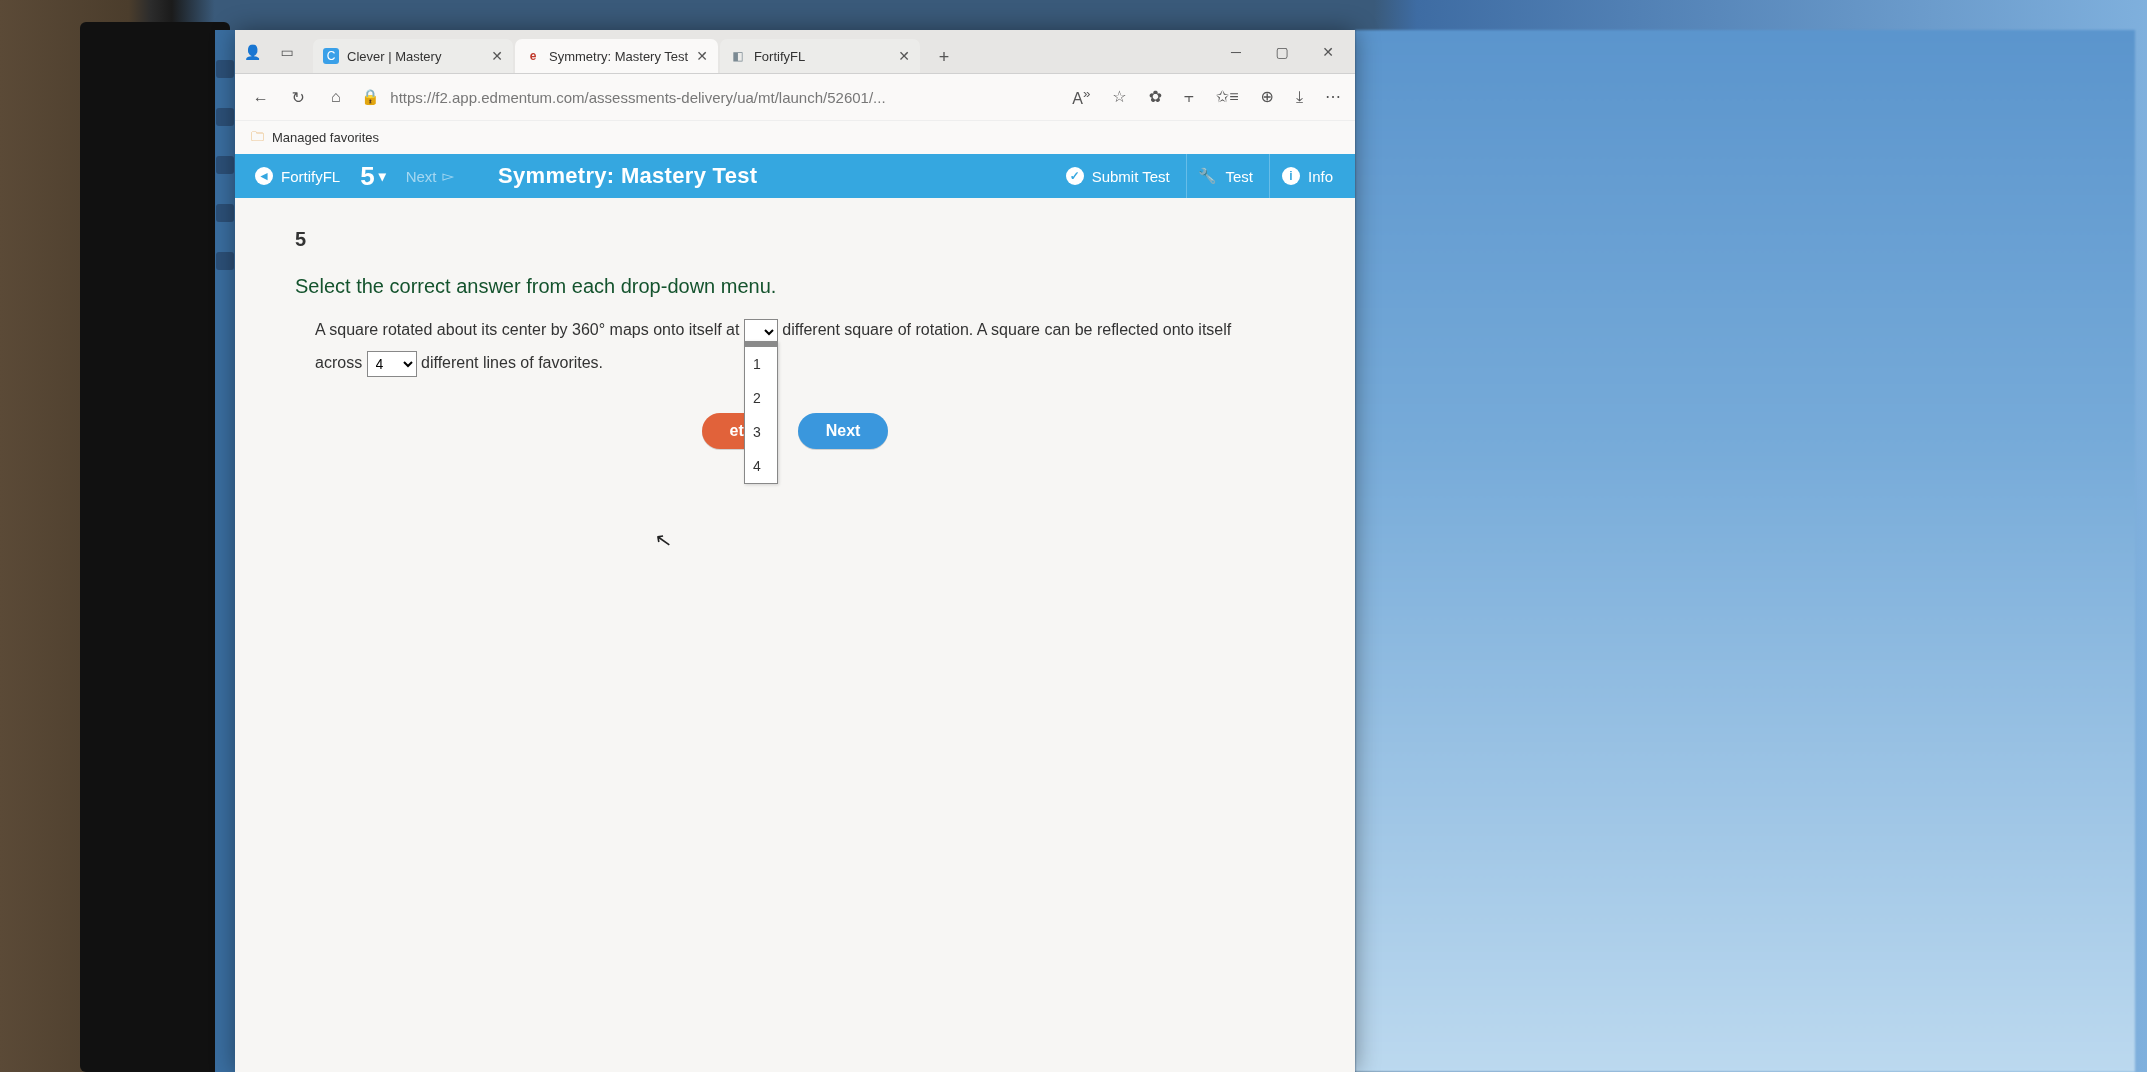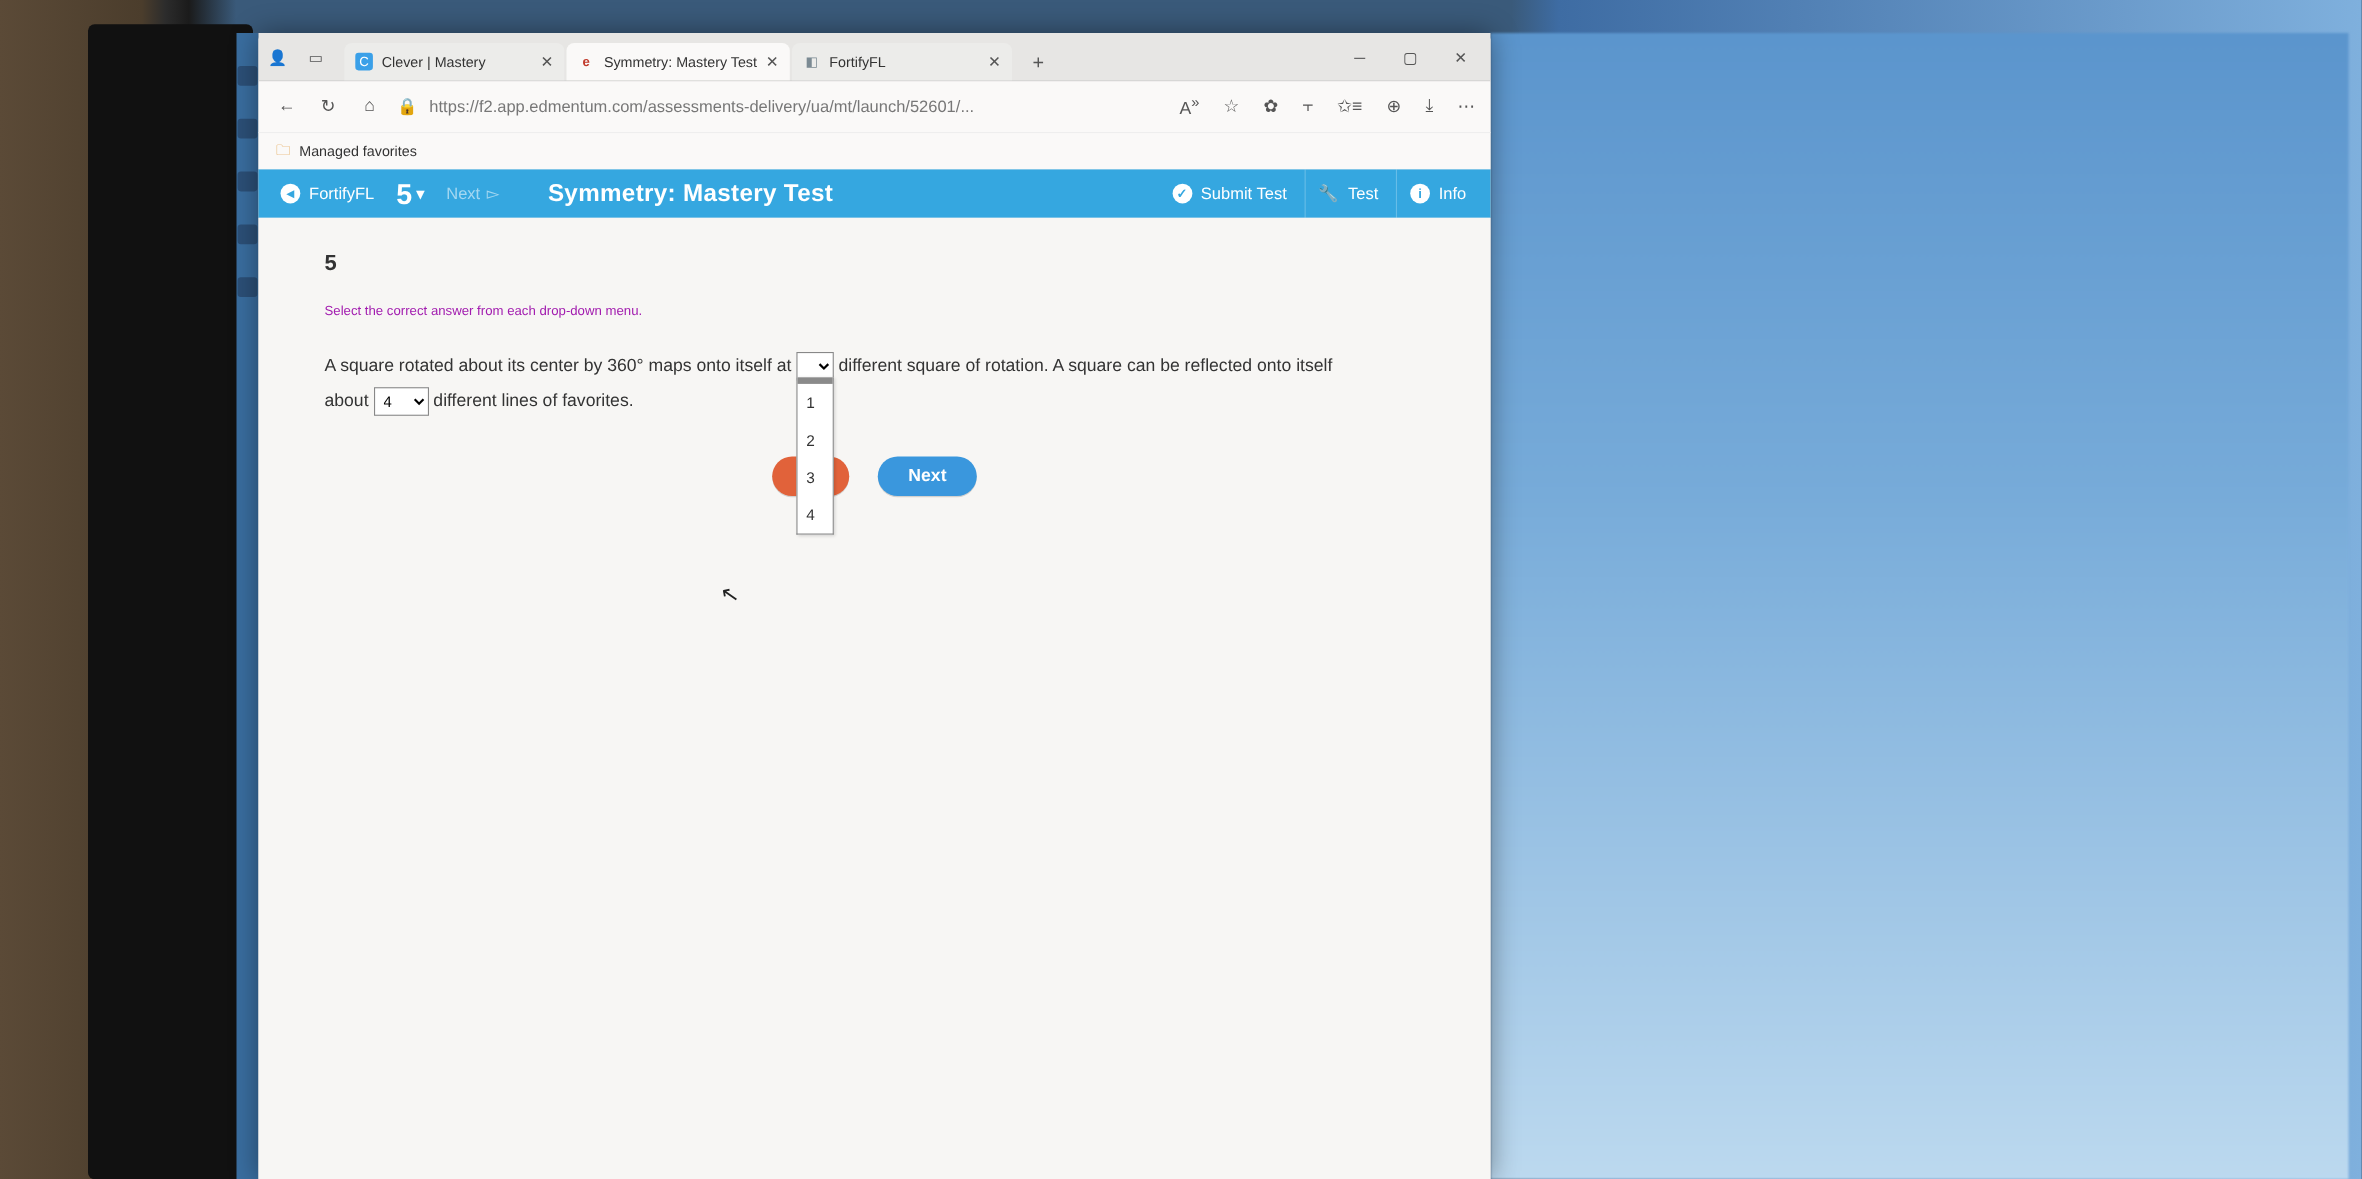--- a/index.html
+++ b/index.html
@@ -64,22 +64,22 @@
   .appbar .counter .chev { font-size:14px; }
   .appbar .nextseg { color:rgba(255,255,255,.55); padding:0 10px; display:flex; align-items:center; gap:6px;}
   .appbar .title { flex:0 0 auto; margin-left:30px; font-size:22px; font-weight:600; letter-spacing:.3px;}
   .appbar .spacer { flex:1; }
   .appbar .rseg { display:flex; align-items:center; gap:8px; padding:0 12px; height:100%; border-left:1px solid rgba(255,255,255,.25); cursor:pointer;}
   .appbar .rseg.first { border-left:none; }
   .circle-icon { width:18px; height:18px; border-radius:50%; background:#fff; color:#35a7e0; font-size:12px; display:inline-flex; align-items:center; justify-content:center; font-weight:bold;}
   
   .content { flex:1; background:#f7f6f4; padding:30px 60px; color:#3a3a3a; position:relative; }
   .qnum { font-size:20px; font-weight:700; color:#333; margin-bottom:24px; }
-  .instr { font-size:12px; color:#a21caf; margin-bottom:28px; }
-  .qtext { font-size:16px; color:#333; line-height:2.0; max-width:940px; }
+  .instr { font-size:20px; color:#14532d; margin-bottom:16px; }
+  .qtext { font-size:16px; color:#333; line-height:2.0; max-width:940px;margin-left:20px; }
   .dd {
     display:inline-block; height:26px; font-size:14px;
     border:1px solid #888; background:#fff; padding:0 4px; vertical-align:middle;
   }
   .dd-open-wrap { display:inline-block; position:relative; vertical-align:middle; }
   .dd-open {
     position:absolute; top:26px; left:0; width:34px;
     background:#fff; border:1px solid #888; border-top:none; z-index:50;
     box-shadow: 1px 1px 3px rgba(0,0,0,.15);
   }
@@ -217,21 +217,21 @@
           <div class="dd-open">
             <div class="opt hover"></div>
             <div class="opt">1</div>
             <div class="opt">2</div>
             <div class="opt">3</div>
             <div class="opt">4</div>
           </div>
         </span>
         <span>different square of rotation. A square can be reflected onto itself</span>
         <br>
-        <span>about</span>
+        <span>across</span>
         <select class="dd" style="width:50px;">
           <option>4</option>
         </select>
         <span>different lines of favorites.</span>
       </div>
 
       <div class="btnrow">
         <button class="pillbtn reset">
           <span>et</span>
         </button>

